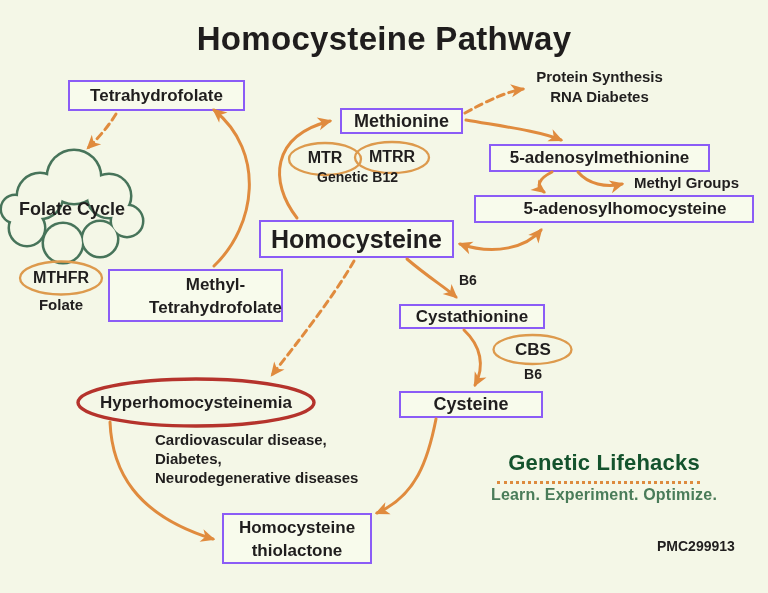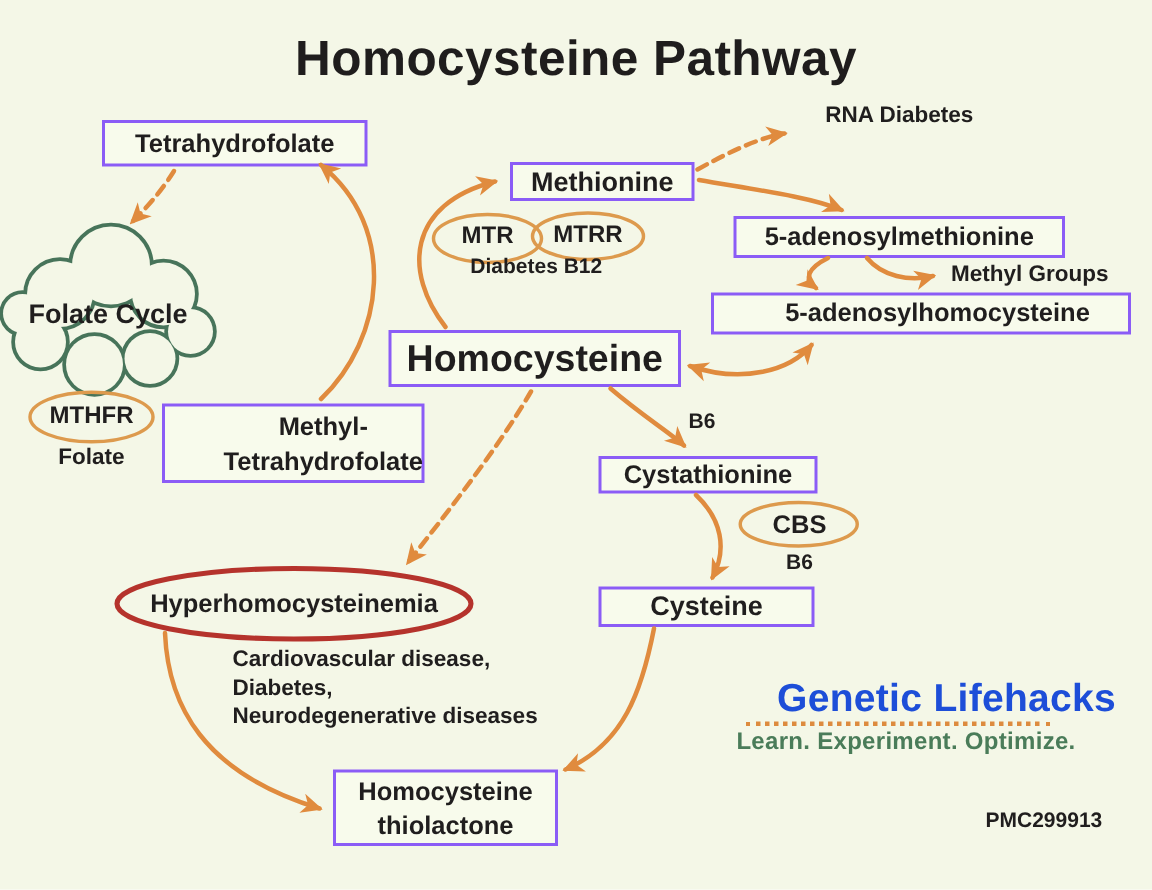--- a/index.html
+++ b/index.html
@@ -39,21 +39,21 @@
   .vitb12{left:300px;top:169px;width:115px;font-size:14px;text-align:center;}
   .mthfr{left:21px;top:269px;width:80px;font-size:16px;text-align:center;}
   .folate{left:21px;top:296px;width:80px;font-size:15px;text-align:center;}
   .synths{left:512px;top:67px;width:175px;font-size:15px;line-height:20px;text-align:center;}
   .methylgroups{left:634px;top:174px;font-size:15px;}
   .b6up{left:459px;top:272px;font-size:14px;}
   .cbs{left:501px;top:340px;width:64px;font-size:17px;text-align:center;}
   .b6low{left:518px;top:366px;width:30px;font-size:14px;text-align:center;}
   .hyper{left:86px;top:393px;width:220px;font-size:17px;text-align:center;color:#201e1e;}
   .outcomes{left:155px;top:430px;font-size:15px;line-height:19px;white-space:nowrap;}
-  .brand-name{left:464px;top:450px;width:280px;text-align:right;font-size:26px;font-weight:800;color:#1d4ed8;letter-spacing:.2px;}
+  .brand-name{left:464px;top:450px;width:280px;text-align:center;font-size:22px;font-weight:800;color:#14532d;letter-spacing:.2px;}
   .brand-sep{position:absolute;left:497px;top:481px;width:203px;height:0;border-top:3px dotted #dd8b3e;z-index:4;}
   .brand-tagline{left:464px;top:486px;width:280px;text-align:center;font-size:16px;font-weight:800;color:#4a7c59;letter-spacing:.2px;}
   .reference{left:657px;top:538px;font-size:14px;font-weight:600;}
 </style>
 </head>
 <body>
 
 <div class="canvas">
 
   <div class="box b-thf">
@@ -141,28 +141,29 @@
       <path d="M 110,422 C 112,470 135,515 213,539" marker-end="url(#ah)"></path>
     </g>
   </svg>
 
   <div class="title">Homocysteine Pathway</div>
 
   <div class="lbl folate-cycle">Folate Cycle</div>
 
   <div class="lbl mtr bold">MTR</div>
   <div class="lbl mtrr bold">MTRR</div>
-  <div class="lbl vitb12 semibold">Diabetes B12</div>
+  <div class="lbl vitb12 semibold">Genetic B12</div>
   <div class="lbl mthfr bold">MTHFR</div>
   <div class="lbl folate semibold">Folate</div>
   <div class="lbl cbs bold">CBS</div>
   <div class="lbl b6up semibold">B6</div>
   <div class="lbl b6low semibold">B6</div>
 
   <div class="lbl synths">
+    <div class="semibold">Protein Synthesis</div>
     <div class="semibold">RNA Diabetes</div>
   </div>
   <div class="lbl methylgroups semibold">Methyl Groups</div>
 
   <div class="lbl hyper bold">Hyperhomocysteinemia</div>
 
   <div class="lbl outcomes">
     <div class="semibold">Cardiovascular disease,</div>
     <div class="semibold">Diabetes,</div>
     <div class="semibold">Neurodegenerative diseases</div>

